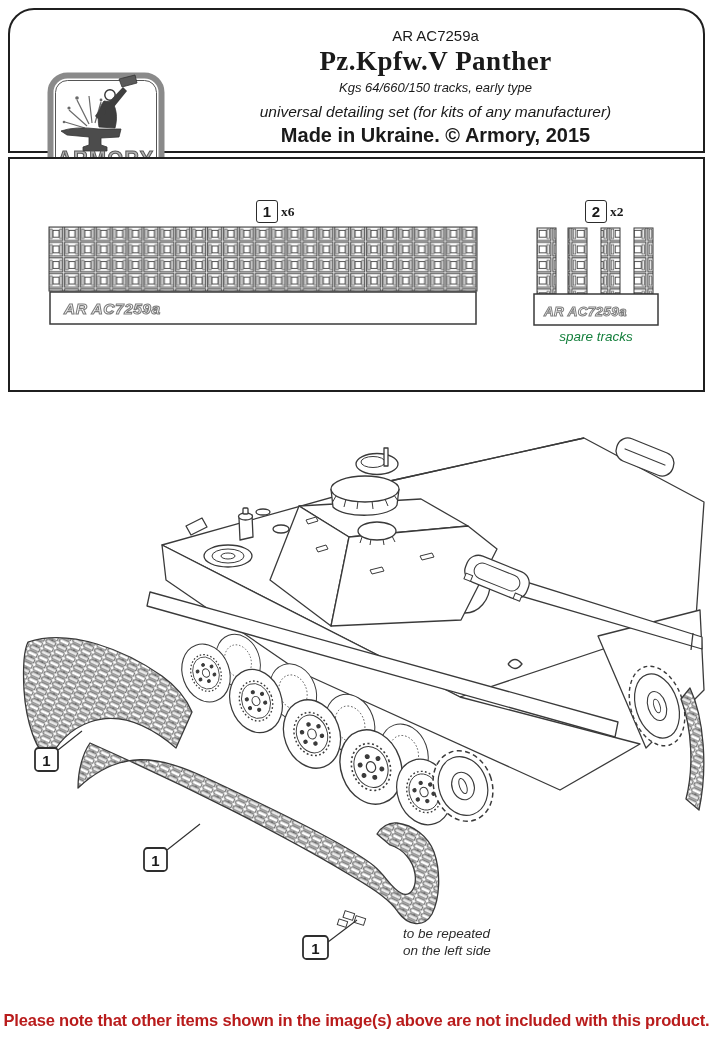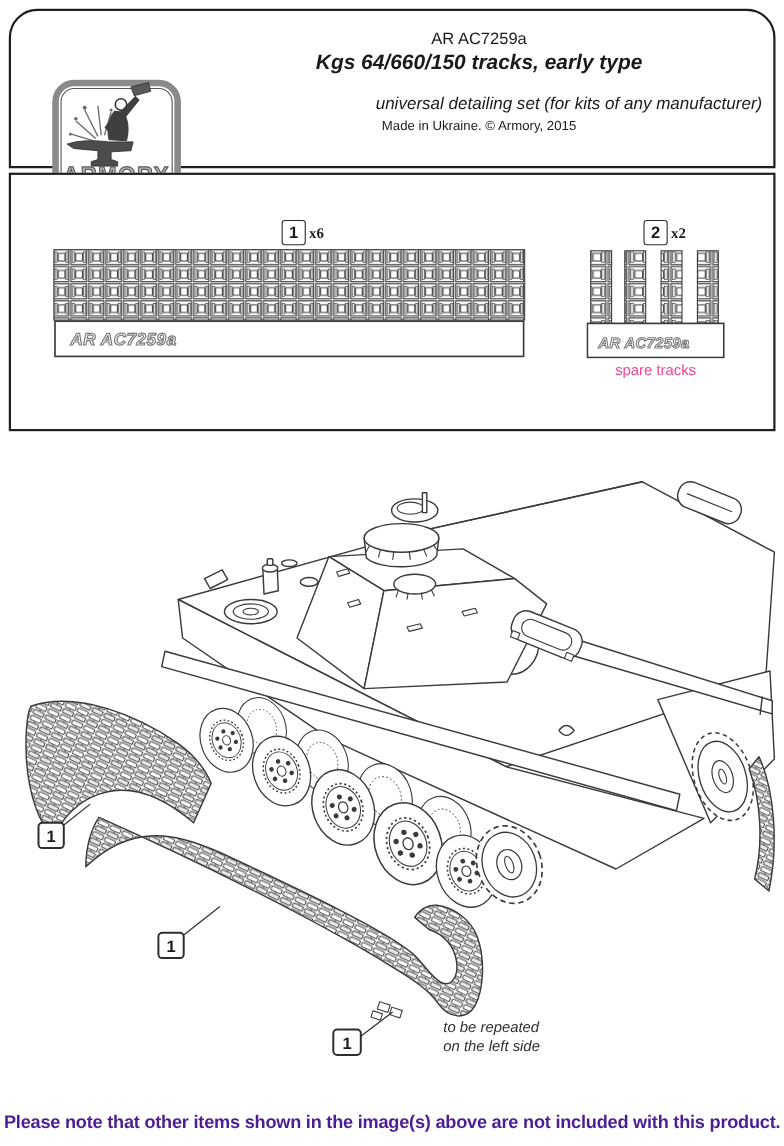--- a/index.html
+++ b/index.html
@@ -5,33 +5,33 @@
   html,body{margin:0;padding:0;background:#fff;}
   .page{position:relative;width:713px;height:1042px;background:#fff;
         font-family:"Liberation Sans",sans-serif;color:#1a1a1a;overflow:hidden;}
   .box{position:absolute;left:8px;right:8px;border:2px solid #1f1f1f;background:#fff;box-sizing:border-box;}
   .header-box{top:8px;height:145px;border-radius:26px 26px 0 0;}
   .parts-box{top:157px;height:235px;}
   .logo{position:absolute;left:37px;top:19px;width:118px;height:106px;margin-top:43px;}
   .header-text{position:absolute;left:168px;right:10px;top:18px;text-align:center;line-height:1;}
   .h-code{font-size:15px;margin-bottom:5px;}
   .h-title{font-family:"Liberation Serif",serif;font-weight:700;font-size:27px;letter-spacing:.5px;margin-bottom:6px;}
-  .h-sub{font-size:19px;font-weight:700;font-style:italic;margin-bottom:20px;}
-  .h-desc{font-size:15.5px;font-style:italic;margin-bottom:5px;text-align:right;}
-  .h-origin{font-size:12px;}
+  .h-sub{font-size:13px;font-weight:400;font-style:italic;margin-bottom:10px;}
+  .h-desc{font-size:15.5px;font-style:italic;margin-bottom:5px;}
+  .h-origin{font-size:20px;font-weight:bold;}
   .part-label{position:absolute;display:flex;align-items:center;gap:3px;}
   .plabel-box{width:20px;height:21px;border:1.6px solid #2c2c2c;border-radius:3px;background:#fff;
               display:flex;align-items:center;justify-content:center;font-weight:700;font-size:15px;}
   .plabel-qty{font-weight:700;font-size:13.5px;font-family:Liberation Serif, serif;}
   .sprue{position:absolute;}
   .spare-caption{position:absolute;left:535px;top:329px;width:122px;text-align:center;
-                 font-size:13.5px;color:#ec4899;}
+                 font-style:italic;font-size:13.5px;color:#15803d;}
   .tank-svg{position:absolute;left:0;top:397px;}
   .footer{position:absolute;left:0;right:0;top:1011px;text-align:center;font-weight:700;
-          font-size:16.5px;letter-spacing:-0.2px;white-space:nowrap;color:#4c1d95;}
+          font-size:16.5px;letter-spacing:-0.2px;white-space:nowrap;color:#b91c1c;}
 </style>
 </head>
 <body>
 
 <div class="page">
 
   <section class="box header-box">
     <div class="logo">
       <svg width="118" height="106" viewBox="0 0 118 106">
         <rect x="3.5" y="3.5" width="111" height="99" rx="17" fill="#fff" stroke="#8a8a8a" stroke-width="6"></rect>
@@ -58,20 +58,21 @@
           <path d="M61,31 L76,15 L80,19 L67,35 Z" fill="#3f3f3f"></path>
           <path d="M56,33 L48,44 L52,48 L59,40 Z" fill="#3f3f3f"></path>
           <path d="M72,7 L88,3 L90,11 L75,15 Z" fill="#5a5a5a" stroke="#333" stroke-width="0.8"></path>
         </g>
 
         <text x="59" y="93" text-anchor="middle" font-family="Liberation Sans, sans-serif" font-size="20" font-weight="700" letter-spacing="1.5" fill="#b3b3b3" stroke="#595959" stroke-width="1">ARMORY</text>
       </svg>
     </div>
     <div class="header-text">
       <div class="h-code">AR AC7259a</div>
+      <div class="h-title">Pz.Kpfw.V Panther</div>
       <div class="h-sub">Kgs 64/660/150 tracks, early type</div>
       <div class="h-desc">universal detailing set (for kits of any manufacturer)</div>
       <div class="h-origin">Made in Ukraine. © Armory, 2015</div>
     </div>
   </section>
 
   <section class="box parts-box"></section>
 
   <div class="part-label" style="left:256px;top:200px;">
     <div class="plabel-box">

